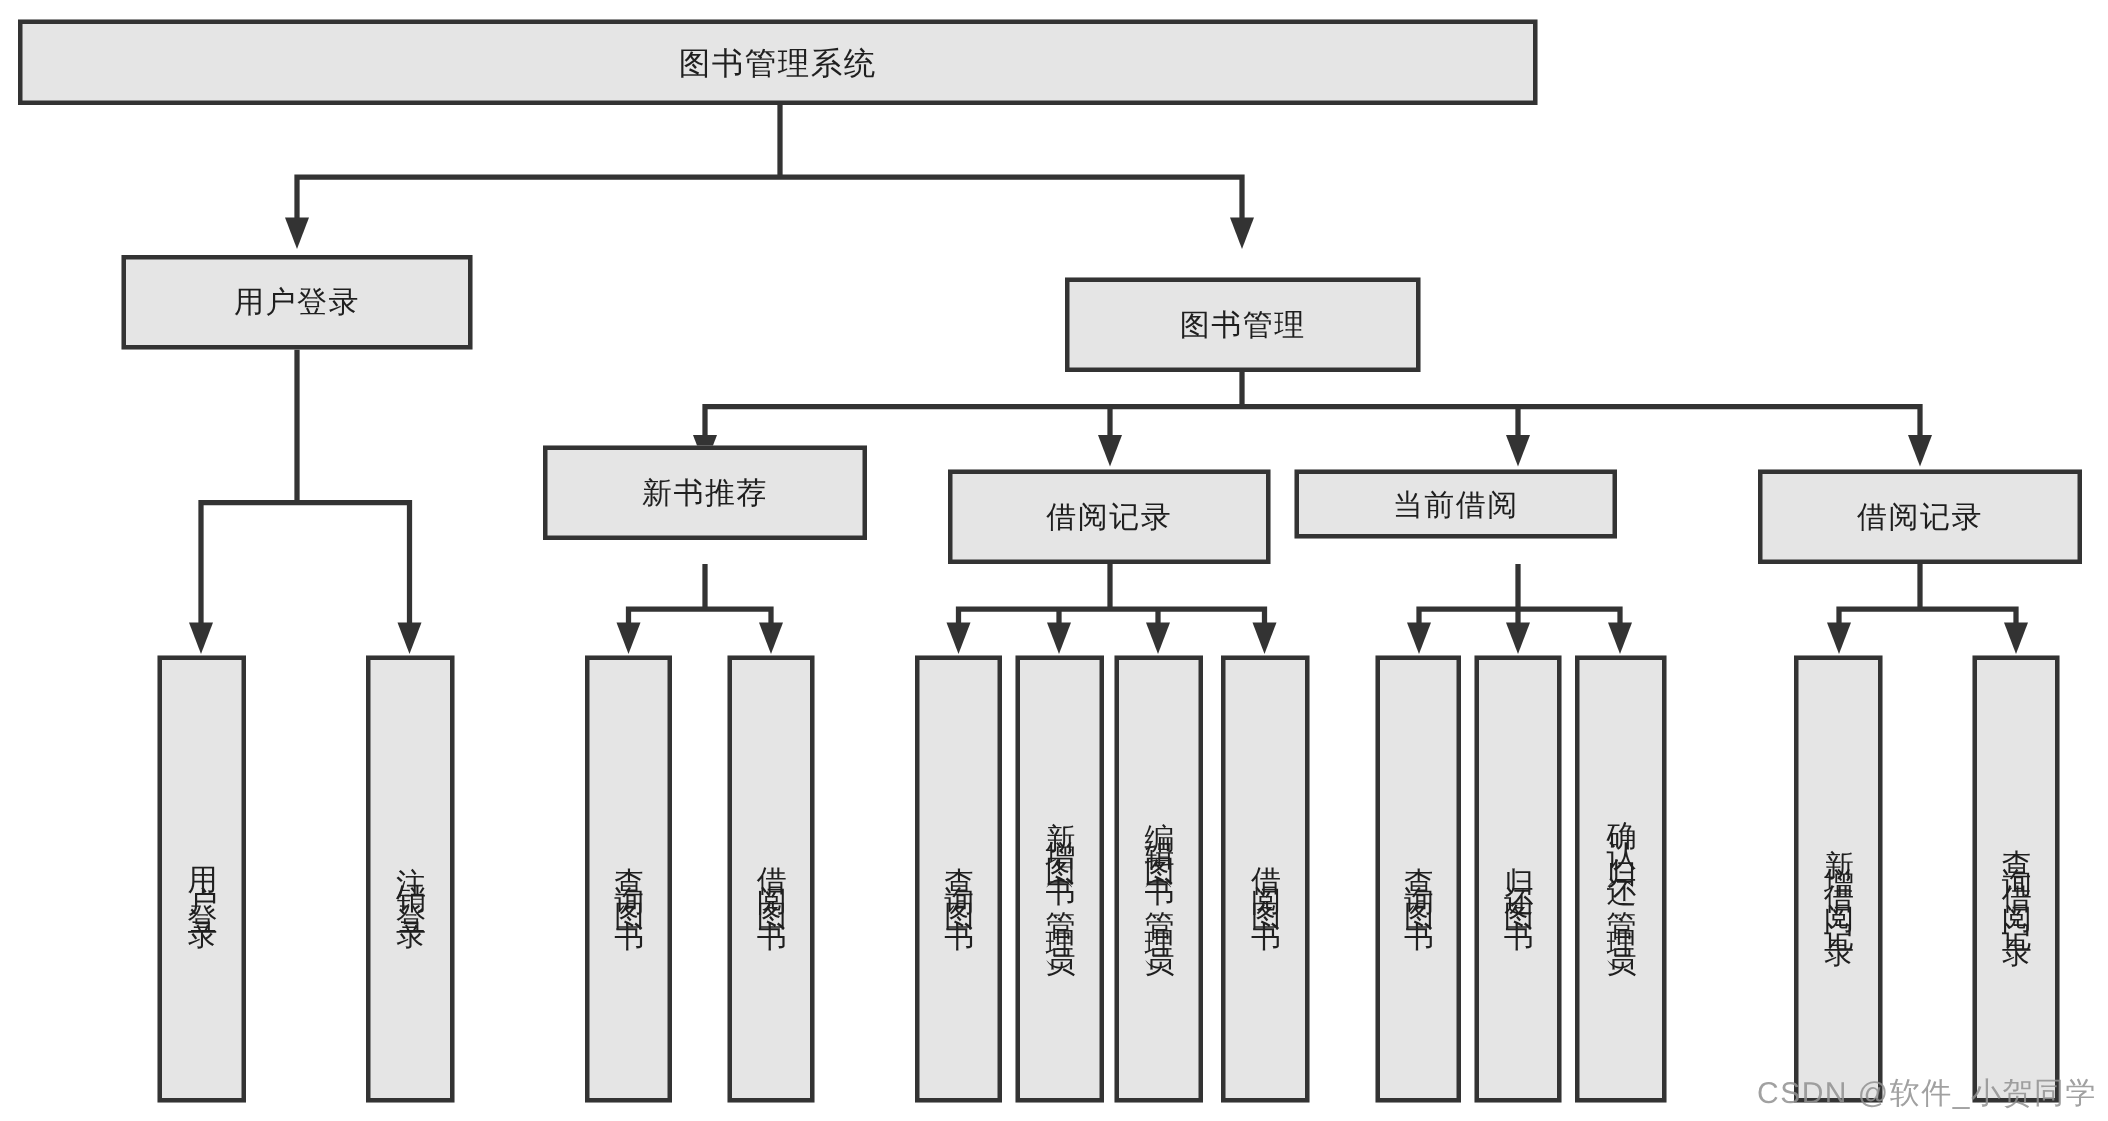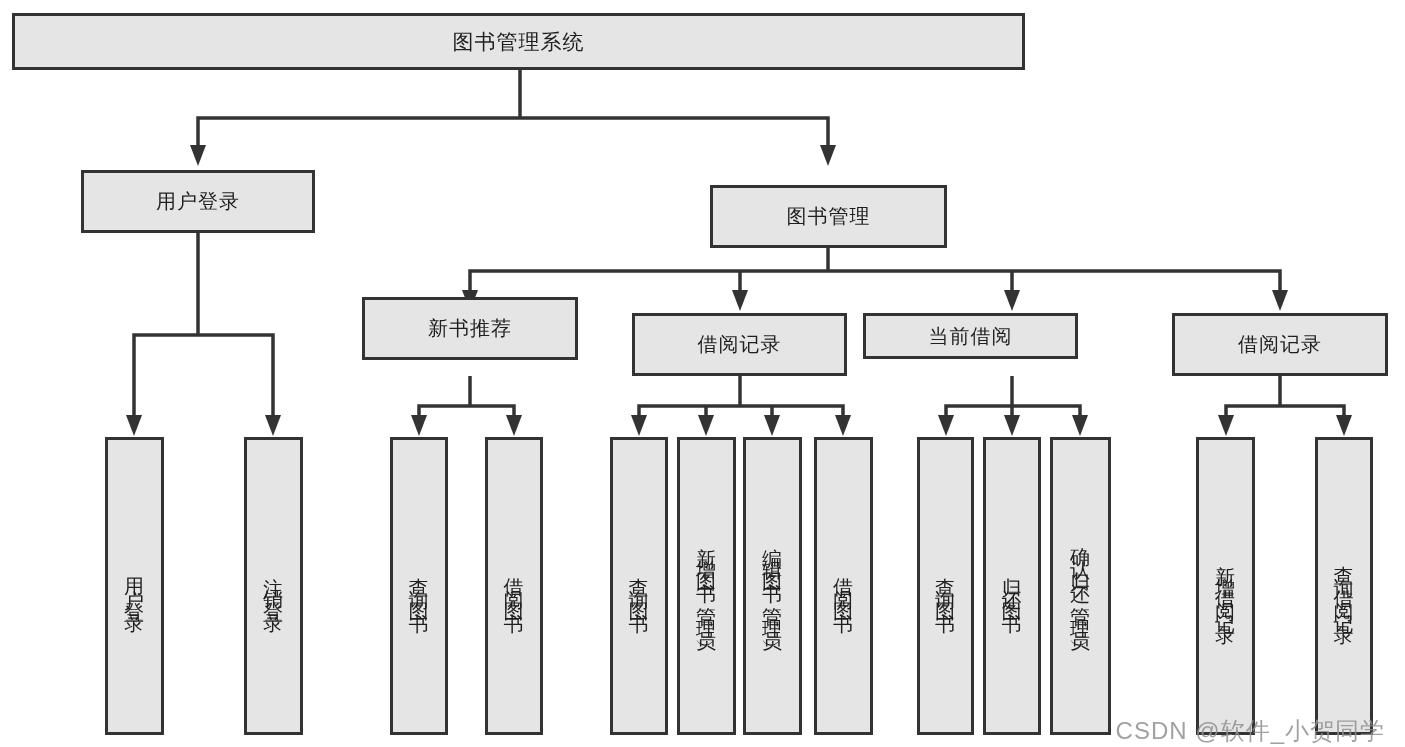--- a/index.html
+++ b/index.html
@@ -33,22 +33,22 @@
   .leaf .vlabel{
     writing-mode:vertical-rl;
     text-orientation:mixed;
     font-size:20px;
     letter-spacing:12px;
     line-height:1.1;
     white-space:nowrap;
   }
   .watermark{
     position:absolute;
-    right:20px;top:715px;
-    font-size:24px;
+    right:7px;top:715px;
+    font-size:20px;
     letter-spacing:1px;
     color:var(--wm);
     opacity:.85;
     white-space:nowrap;
     z-index:5;
   }
 </style>
 </head>
 <body>
 

